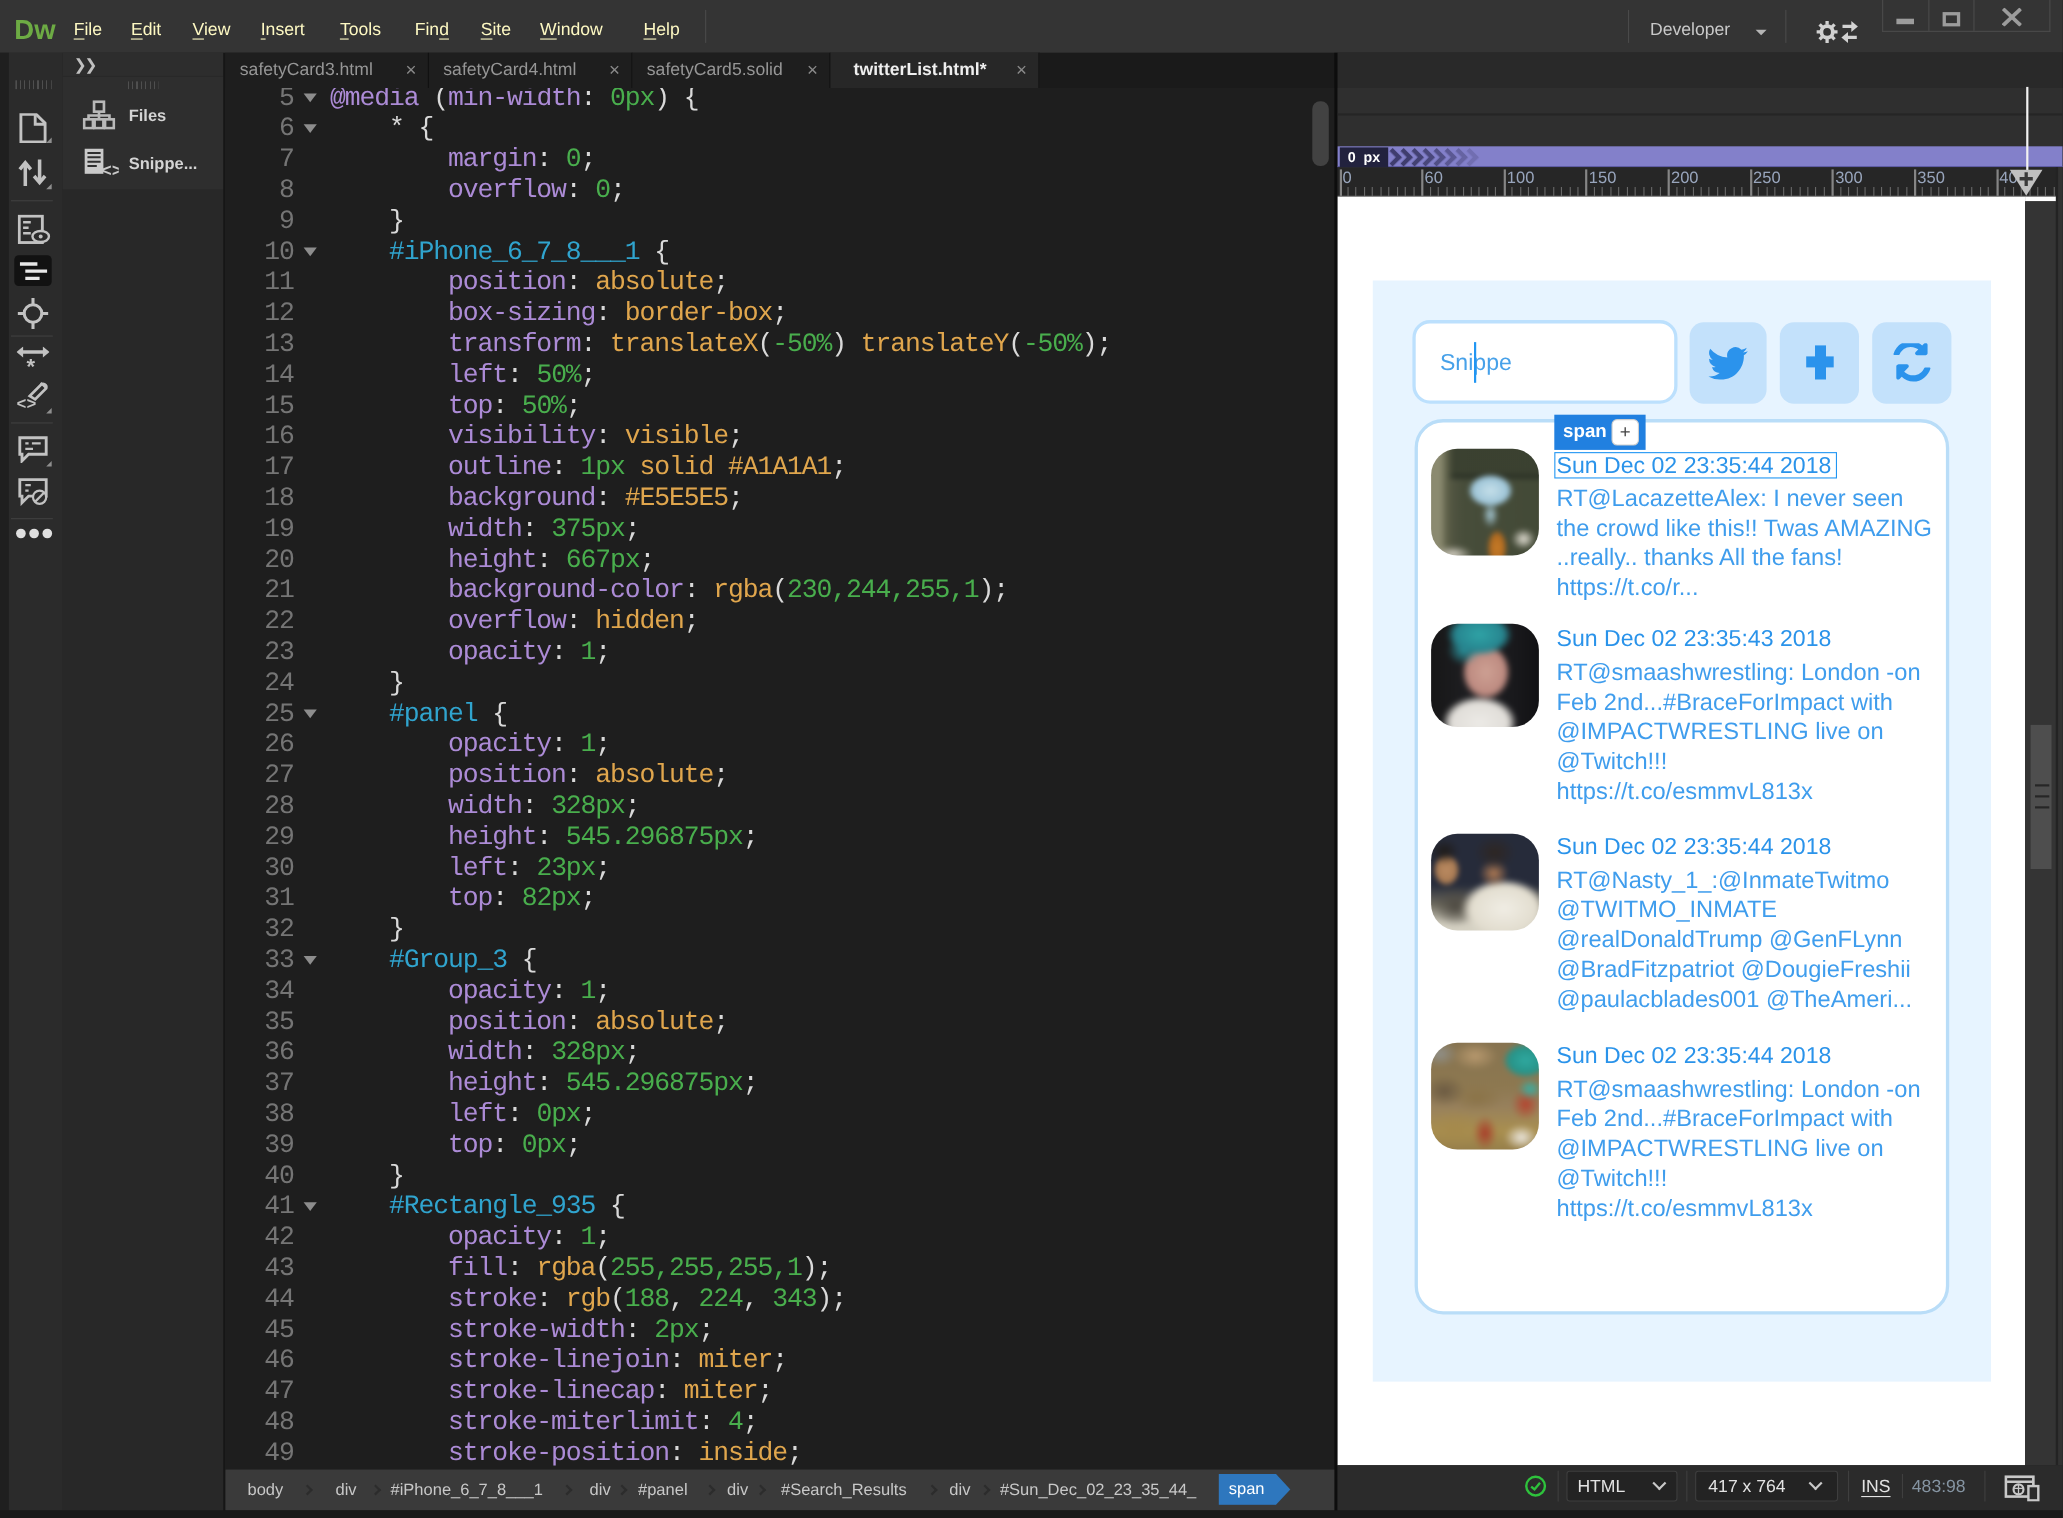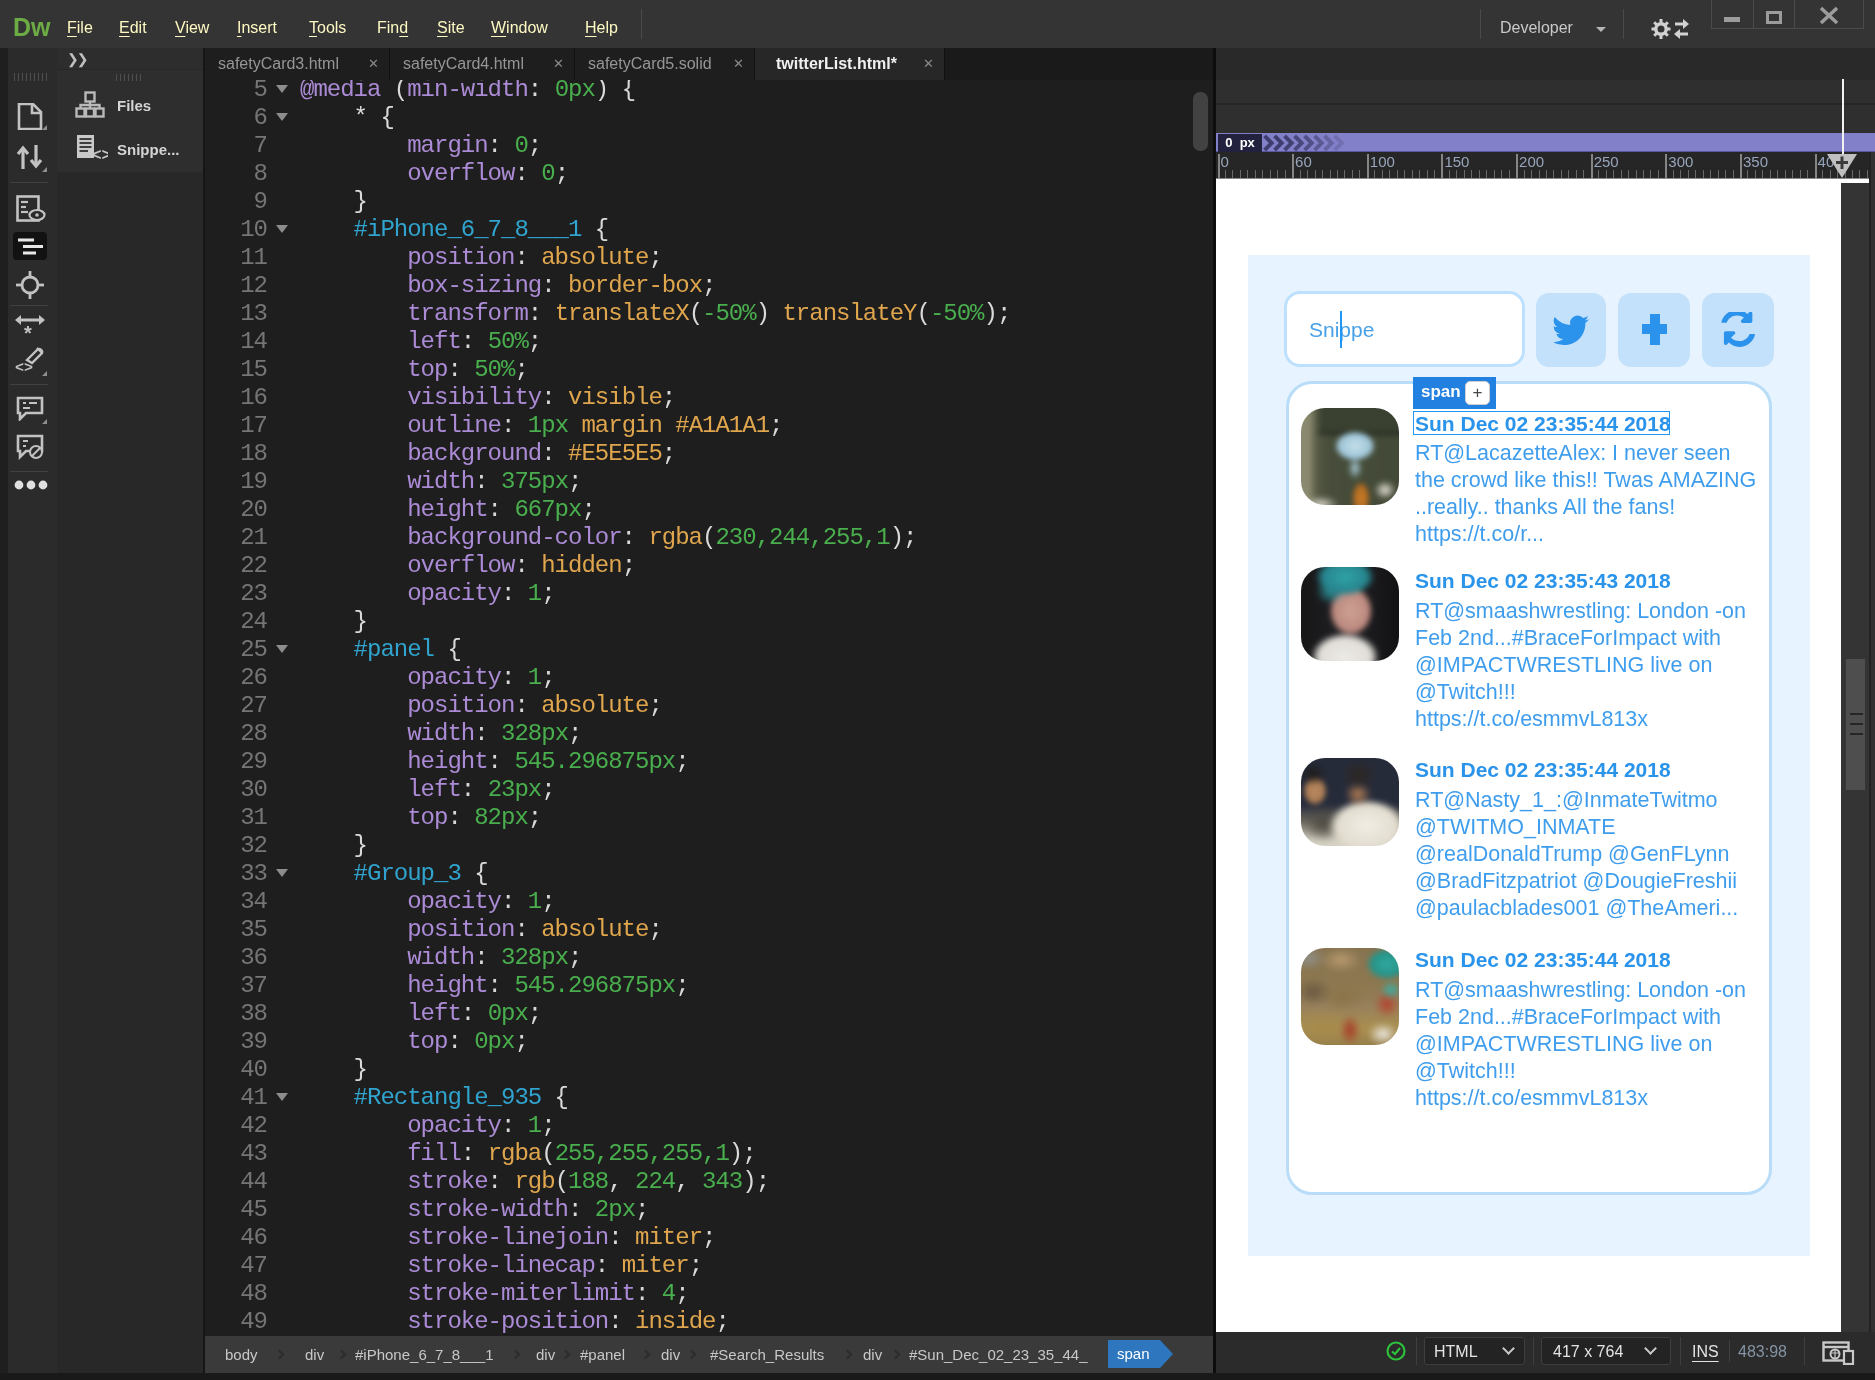--- a/index.html
+++ b/index.html
@@ -76,21 +76,21 @@
 #bluepanel{position:absolute;left:1248px;top:255px;width:562px;height:1001px;background:#e7f4ff}
 #search{position:absolute;left:1284px;top:291px;width:241px;height:76px;background:#fff;border:3px solid #bce0fd;border-radius:16px}
 #stext{position:absolute;left:1309px;top:318px;font-size:21px;color:#47a1e9}
 #caret{position:absolute;left:1340px;top:311px;width:2px;height:37px;background:#2196f3}
 .btn{position:absolute;top:293px;width:72px;height:74px;background:#c3e1fb;border-radius:13px}
 #listpanel{position:absolute;left:1286px;top:381px;width:486px;height:814px;background:#fff;border:3px solid #b9ddf8;border-radius:26px}
 #spanbadge{position:absolute;left:1413px;top:377px;width:83px;height:32px;background:#2180e0}
 #spantxt{position:absolute;left:1421px;top:382px;font-size:17px;font-weight:bold;color:#fff}
 #spanplus{position:absolute;left:1465px;top:381px;width:25px;height:24px;background:#fff;border:1px solid #cfcfcf;border-radius:5px;color:#444;font-size:17px;text-align:center;line-height:22px}
 .av{position:absolute;left:1301px;width:98px;border-radius:24px;overflow:hidden}
-.tdate{position:absolute;left:1415px;font-size:21px;font-weight:bold;color:#2a93ea;white-space:nowrap}
+.tdate{position:absolute;left:1415px;font-size:21px;font-weight:normal;color:#2a93ea;white-space:nowrap}
 .tbody{position:absolute;left:1415px;font-size:21.5px;line-height:27px;color:#3f9ded;white-space:nowrap}
 .tsel{position:absolute;left:1413px;width:257px;height:24px;border:1px solid #2196f3}
 
 #pgutter{position:absolute;left:1841px;top:183px;width:28px;height:1149px;background:#343434}
 #pthumb{position:absolute;left:1846px;top:659px;width:19px;height:131px;background:#4e4e4e}
 .pgrip{position:absolute;left:1850px;width:13px;height:2px;background:#262626}
 
 #crumbbar{position:absolute;left:205px;top:1336px;width:1008px;height:37px;background:#3a3a3a}
 .crumb{position:absolute;top:1346px;font-size:15px;color:#c8c8c8}
 .crsep{position:absolute;top:1348px;width:7px;height:7px;border:2px solid #2c2c2c;border-left:none;border-bottom:none;transform:rotate(45deg);margin-top:3px}
@@ -376,21 +376,21 @@
         <i class="pu">margin</i><i class="wh">: </i><i class="gr">0</i><i class="wh">;</i>
         <i class="pu">overflow</i><i class="wh">: </i><i class="gr">0</i><i class="wh">;</i>
     <i class="wh">}</i>
     <i class="cy">#iPhone_6_7_8___1</i><i class="wh"> {</i>
         <i class="pu">position</i><i class="wh">: </i><i class="go">absolute</i><i class="wh">;</i>
         <i class="pu">box-sizing</i><i class="wh">: </i><i class="go">border-box</i><i class="wh">;</i>
         <i class="pu">transform</i><i class="wh">: </i><i class="go">translateX</i><i class="wh">(</i><i class="gr">-50%</i><i class="wh">) </i><i class="go">translateY</i><i class="wh">(</i><i class="gr">-50%</i><i class="wh">);</i>
         <i class="pu">left</i><i class="wh">: </i><i class="gr">50%</i><i class="wh">;</i>
         <i class="pu">top</i><i class="wh">: </i><i class="gr">50%</i><i class="wh">;</i>
         <i class="pu">visibility</i><i class="wh">: </i><i class="go">visible</i><i class="wh">;</i>
-        <i class="pu">outline</i><i class="wh">: </i><i class="gr">1px</i><i class="wh"> </i><i class="go">margin #A1A1A1</i><i class="wh">;</i>
+        <i class="pu">outline</i><i class="wh">: </i><i class="gr">1px</i><i class="wh"> </i><i class="go">solid #A1A1A1</i><i class="wh">;</i>
         <i class="pu">background</i><i class="wh">: </i><i class="go">#E5E5E5</i><i class="wh">;</i>
         <i class="pu">width</i><i class="wh">: </i><i class="gr">375px</i><i class="wh">;</i>
         <i class="pu">height</i><i class="wh">: </i><i class="gr">667px</i><i class="wh">;</i>
         <i class="pu">background-color</i><i class="wh">: </i><i class="go">rgba</i><i class="wh">(</i><i class="gr">230,244,255,1</i><i class="wh">)</i><i class="wh">;</i>
         <i class="pu">overflow</i><i class="wh">: </i><i class="go">hidden</i><i class="wh">;</i>
         <i class="pu">opacity</i><i class="wh">: </i><i class="gr">1</i><i class="wh">;</i>
     <i class="wh">}</i>
     <i class="cy">#panel</i><i class="wh"> {</i>
         <i class="pu">opacity</i><i class="wh">: </i><i class="gr">1</i><i class="wh">;</i>
         <i class="pu">position</i><i class="wh">: </i><i class="go">absolute</i><i class="wh">;</i>

